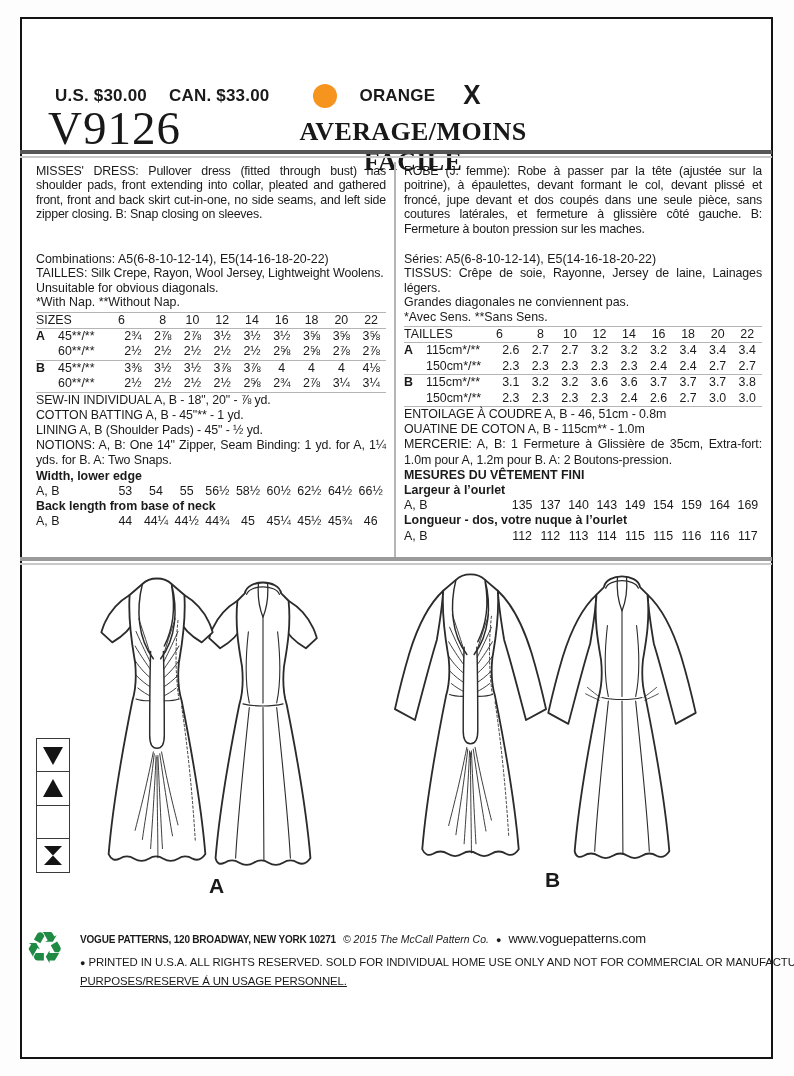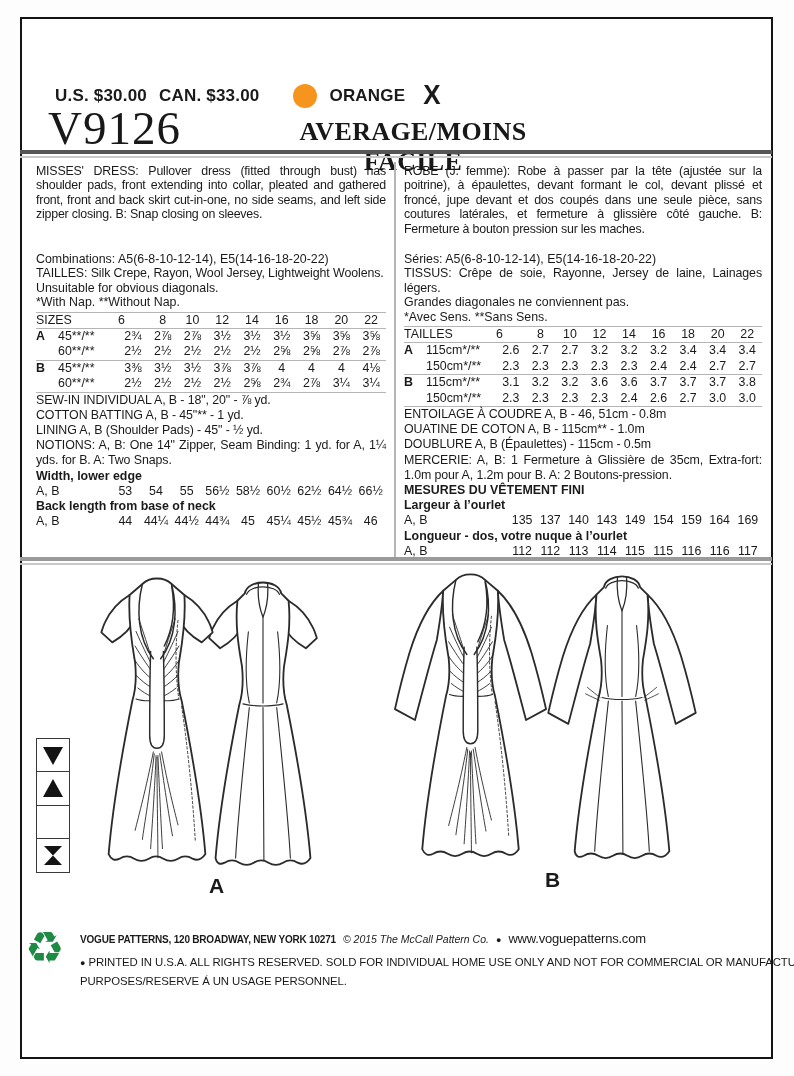--- a/index.html
+++ b/index.html
@@ -5,21 +5,21 @@
   html,body{margin:0;padding:0;}
   body{
     width:794px;height:1076px;position:relative;background:#fdfdfd;
     font-family:"Liberation Sans","DejaVu Sans",sans-serif;color:#1a1a1a;
     -webkit-font-smoothing:antialiased;
   }
   .abs{position:absolute;}
   
   #envelope-border{left:20px;top:17px;width:749px;height:1038px;border:2px solid #141414;background:#fff;}
   
-  #price-row{left:55px;top:80px;display:flex;align-items:center;gap:12px;font-weight:bold;font-size:17px;letter-spacing:.2px;}
+  #price-row{left:55px;top:80px;display:flex;align-items:center;gap:22px;font-weight:bold;font-size:17px;letter-spacing:.2px;}
   #color-swatch{width:24px;height:24px;border-radius:50%;margin-left:22px;}
   #color-mark{font-size:26px;font-weight:bold;margin-left:6px;transform:scaleY(1.05);}
   #pattern-number{left:48px;top:101px;font-family:"Liberation Serif","DejaVu Serif",serif;font-size:47px;letter-spacing:1px;color:#181818;}
   #difficulty{left:248px;top:117px;width:330px;text-align:center;font-family:"Liberation Serif","DejaVu Serif",serif;font-size:26px;font-weight:bold;letter-spacing:.4px;color:#181818;}
   
   .hbar{left:20px;width:752px;}
   .hbar .b1{display:block;height:3.5px;background:#565656;}
   .hbar .b2{display:block;height:2px;background:#c8c8c8;margin-top:2px;}
   #vdivider{left:394px;top:162px;width:2px;height:395px;background:#b5b5b5;}
   
@@ -55,21 +55,21 @@
   .sym-box{width:32px;height:33px;border:1.6px solid #3a3a3a;margin-top:-1.6px;background:#fff;display:flex;align-items:center;justify-content:center;}
   .sym-box:first-child{margin-top:0;}
   
   #recycle-icon{left:25px;top:925px;font-family:"DejaVu Sans",sans-serif;font-size:44px;line-height:46px;color:#1e8a44;}
   #footer-line1{left:80px;top:931px;display:flex;align-items:baseline;gap:7px;white-space:nowrap;}
   #footer-main{font-weight:bold;font-size:10px;letter-spacing:-0.2px;}
   #footer-copy{font-size:10.5px;color:#222;font-style:italic;}
   .footer-bullet{font-size:9px;}
   #footer-site{font-size:13px;letter-spacing:-0.2px;}
   #footer-line2{left:80px;top:956px;font-size:11.4px;letter-spacing:-0.1px;white-space:nowrap;}
-  #footer-line3{left:80px;top:975px;font-size:11.4px;letter-spacing:-0.1px;}
+  #footer-line3{left:80px;top:975px;font-size:11.4px;letter-spacing:-0.1px;text-decoration:underline;}
   svg.dress{position:absolute;}
 </style>
 </head>
 <body>
 
 <div class="abs" id="envelope-border"></div>
 
 <div class="abs" id="price-row">
   <span>U.S. $30.00</span>
   <span>CAN. $33.00</span>
@@ -255,21 +255,20 @@
         <span>2.3</span>
         <span>2.4</span>
         <span>2.6</span>
         <span>2.7</span>
         <span>3.0</span>
         <span>3.0</span>
       </div>
   </div>
   <p class="supply"><b>ENTOILAGE À COUDRE A, B</b><span> - 46, 51cm - 0.8m</span></p>
   <p class="supply"><b>OUATINE DE COTON A, B</b><span> - 115cm** - 1.0m</span></p>
-  <p class="supply"><b>DOUBLURE A, B</b><span> (Épaulettes) - 115cm - 0.5m</span></p>
   <p class="supply"><b>MERCERIE: A, B:</b><span> 1 Fermeture à Glissière de 35cm, Extra-fort: 1.0m pour </span><b>A,</b><span> 1.2m pour </span><b>B. A:</b><span> 2 Boutons-pression.</span></p>
   <p class="sec-title">MESURES DU VÊTEMENT FINI</p>
   <p class="sec-title">Largeur à l’ourlet</p>
   <div class="meas-row">
       <span>A, B</span>
       <span>135</span>
       <span>137</span>
       <span>140</span>
       <span>143</span>
       <span>149</span>

